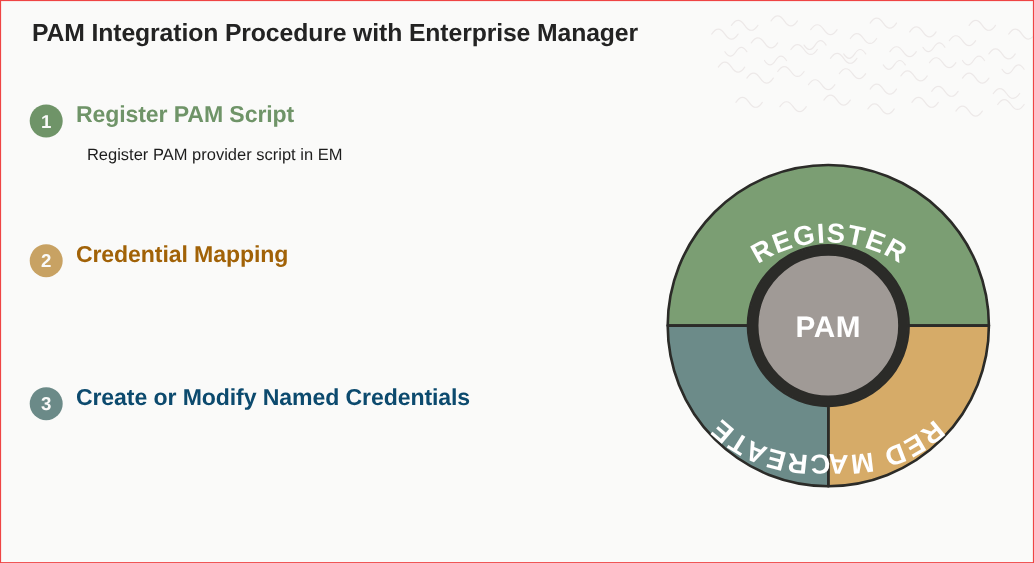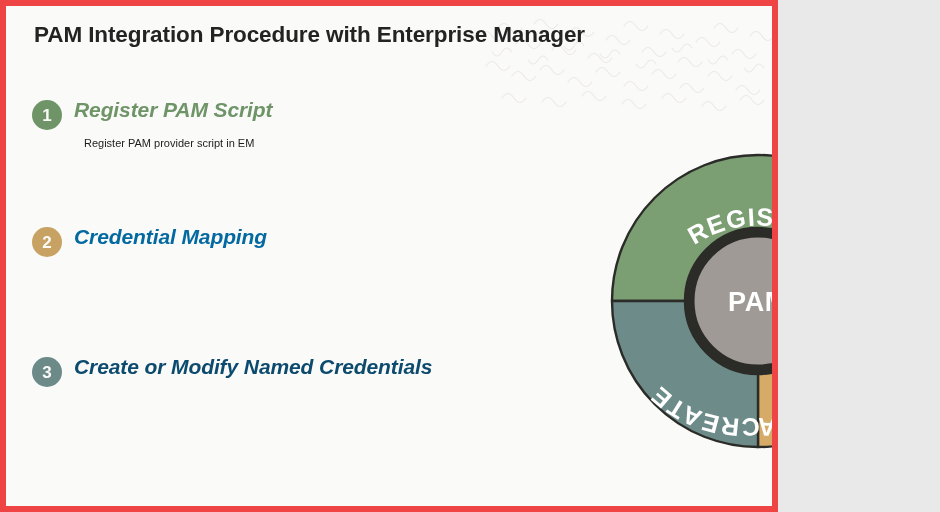--- a/index.html
+++ b/index.html
@@ -7,24 +7,24 @@
   html, body {
     width: 940px;
     height: 512px;
     background: #e9e9e9;
     font-family: "Liberation Sans", sans-serif;
     overflow: hidden;
   }
 
   #card {
     position: relative;
-    width: 778px;
+    width: 940px;
     height: 512px;
     background: #fafaf9;
-    border: 6px solid #ef4444;
+    border: 1px solid #ef4444;
     overflow: hidden;
   }
 
   
   #decor {
     position: absolute;
     top: 0px;
     right: 0px;
     width: 300px;
     height: 110px;
@@ -76,31 +76,30 @@
 
   .badge-1 { background: #6f9468; }
   .badge-2 { background: #c8a263; }
   .badge-3 { background: #6b8a88; }
 
   .step-title {
     font-size: 21px;
     font-weight: bold;
     line-height: 1.16;
     letter-spacing: -0.1px;
-    font-style: italic;
   }
 
   .title-1 { color: #6f9468; }
-  .title-2 { color: #0369a1; }
+  .title-2 { color: #a16207; }
   .title-3 { color: #0c4a6e; }
 
   .step-desc {
     margin-left: 52px;
     margin-top: 6px;
-    font-size: 11px;
+    font-size: 15px;
     line-height: 1.32;
     color: #1d1d1d;
     white-space: pre-line;
   }
 
   #donut-wrap {
     position: absolute;
     left: 598px;
     top: 133px;
     width: 310px;

